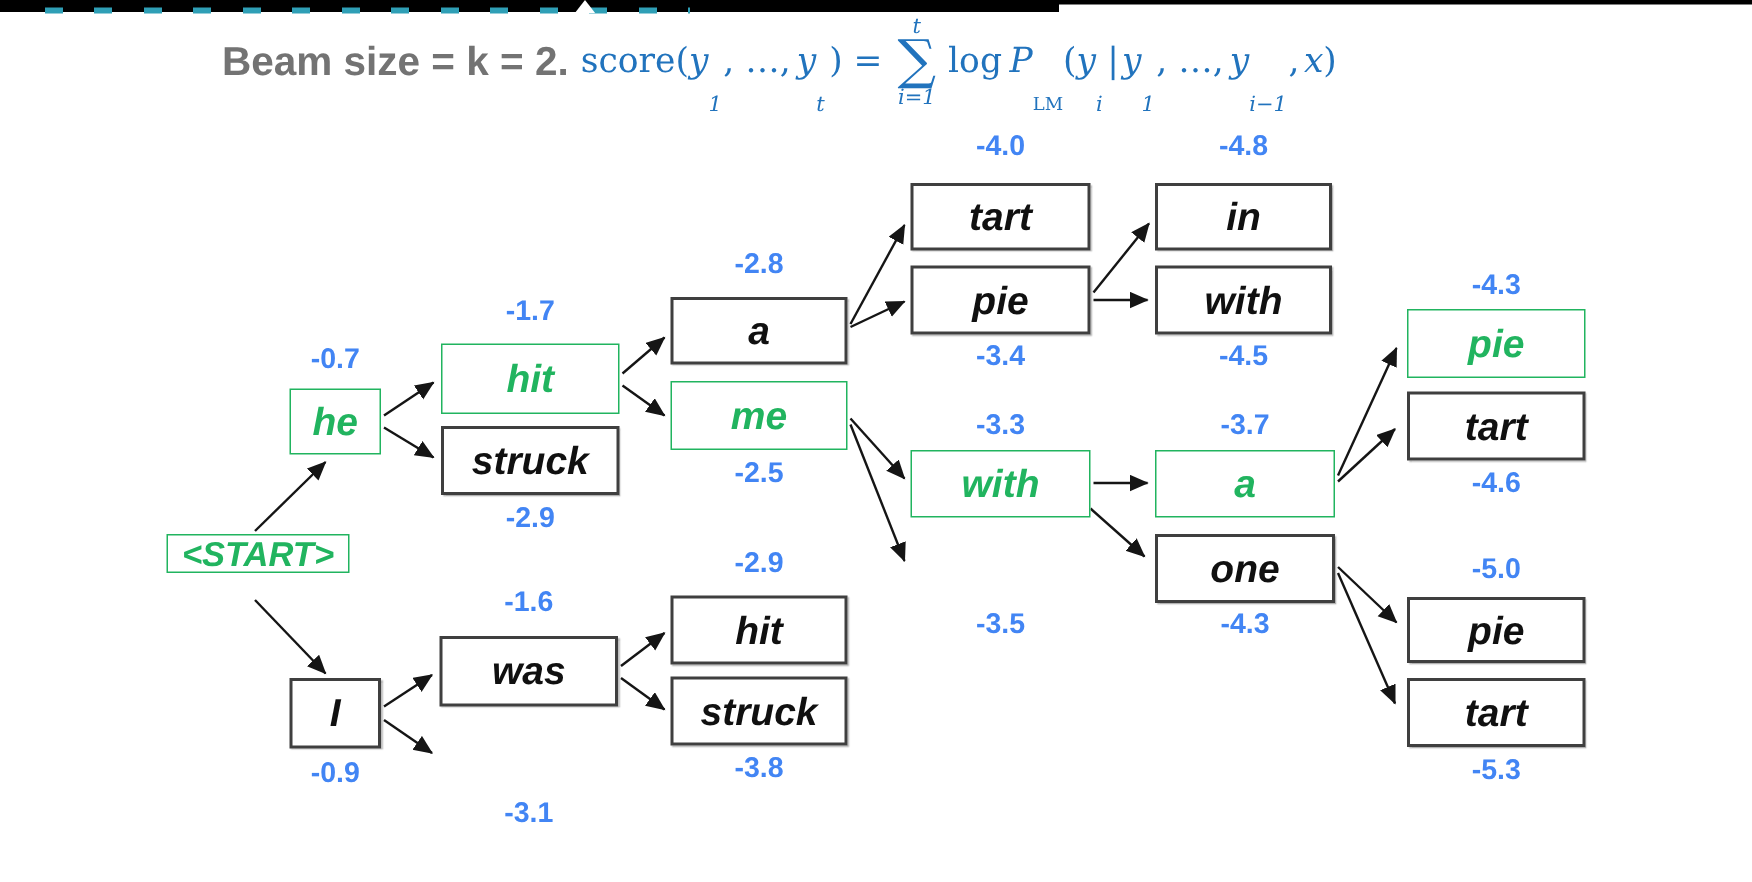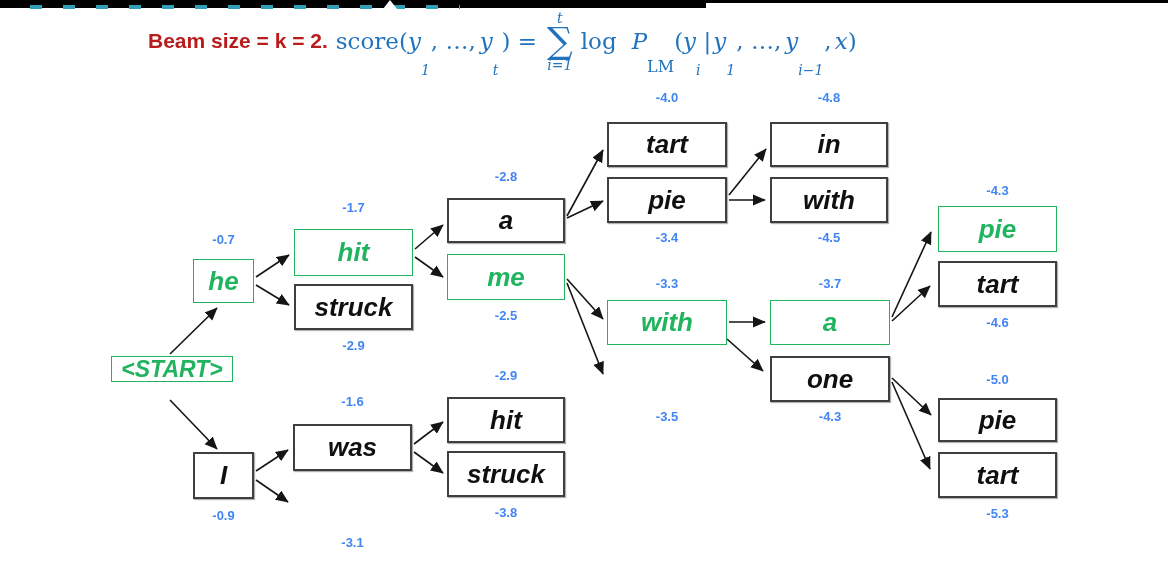--- a/index.html
+++ b/index.html
@@ -16,47 +16,47 @@
   
   .topbar-thin{position:absolute;left:0;top:0;width:1168px;height:3px;background:#000;}
   .topbar{position:absolute;left:0;top:0;width:706px;height:8px;background:#000;}
   .top-dashes{position:absolute;left:30px;top:5px;width:430px;height:4px;
     background:repeating-linear-gradient(90deg,var(--teal) 0 12px,transparent 12px 33px);}
   .cursor-notch{position:absolute;left:383px;top:0;width:14px;height:9px;background:#fff;
     clip-path:polygon(50% 0,100% 100%,0 100%);}
 
   
   .header{position:absolute;left:148px;top:2px;height:78px;display:flex;align-items:center;white-space:nowrap;}
-  .t-black{font-size:21px;font-weight:600;color:#b91c1c;margin-right:8px;}
+  .t-black{font-size:27px;font-weight:600;color:#737373;margin-right:8px;}
   .t-blue{font-size:21px;font-weight:600;color:var(--blue);margin-right:10px;}
   .formula{display:inline-flex;align-items:center;color:var(--formula);
            font-family:"DejaVu Serif",serif;font-size:23px;}
   .formula span{color:var(--formula);}
   .f-rm{font-style:normal;}
   .f-it{font-style:italic;}
   .f-sub{font-size:14px;font-style:italic;vertical-align:-6px;margin-right:1px;align-self:flex-end;transform:translateY(6px);}
-  .f-Psub{font-size:16px;font-style:normal;vertical-align:-6px;align-self:flex-end;transform:translateY(4px);}
+  .f-Psub{font-size:12px;font-style:normal;vertical-align:-6px;align-self:flex-end;transform:translateY(4px);}
   .f-eq{margin:0 4px 0 2px;}
   .f-bar{margin:0 2px;}
-  .f-log{margin-right:15px;}
+  .f-log{margin-right:5px;}
   .f-sum{display:inline-flex;flex-direction:column;align-items:center;margin:0 8px 0 6px;transform:translateY(1px);}
   .f-sum-top{font-size:14px;font-style:italic;line-height:1;}
   .f-sum-sym{font-size:36px;line-height:.9;font-style:normal;}
   .f-sum-bot{font-size:14px;font-style:italic;line-height:1.05;}
 
   
   .edges{position:absolute;left:0;top:0;pointer-events:none;}
   .edge{stroke:#151515;stroke-width:1.6px;fill:none;}
   .node{position:absolute;display:flex;align-items:center;justify-content:center;
         background:#fff;border:2px solid var(--border);box-shadow:1px 1px 1px rgba(0,0,0,.3);
         font-style:italic;font-weight:600;font-size:26px;color:#101010;box-sizing:border-box;}
   .node.green{border:1.6px solid var(--green);color:var(--green);box-shadow:none;}
   .node.start{font-size:23px;}
   .score{position:absolute;text-align:center;color:var(--blue);
-         font-size:13px;font-weight:600;line-height:20px;}
+         font-size:19px;font-weight:600;line-height:20px;}
 </style>
 </head>
 <body>
 
 <div class="stage">
 
   <div class="topbar-thin"></div>
   <div class="topbar"></div>
   <div class="top-dashes"></div>
   <div class="cursor-notch"></div>

